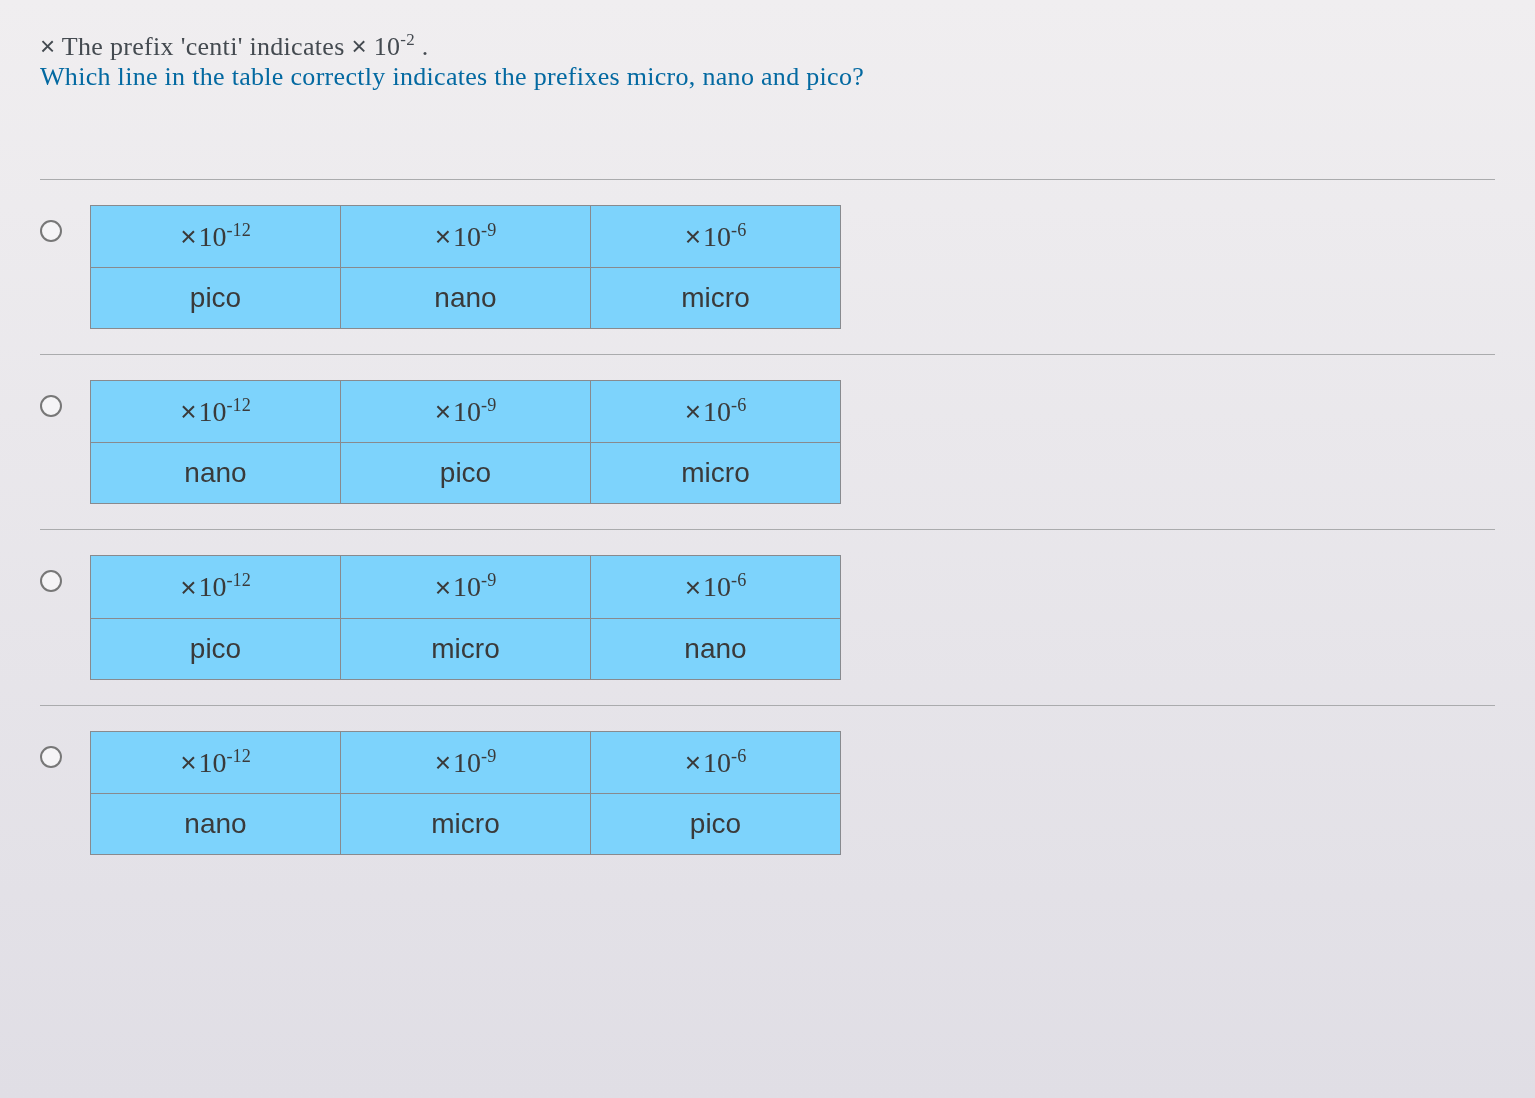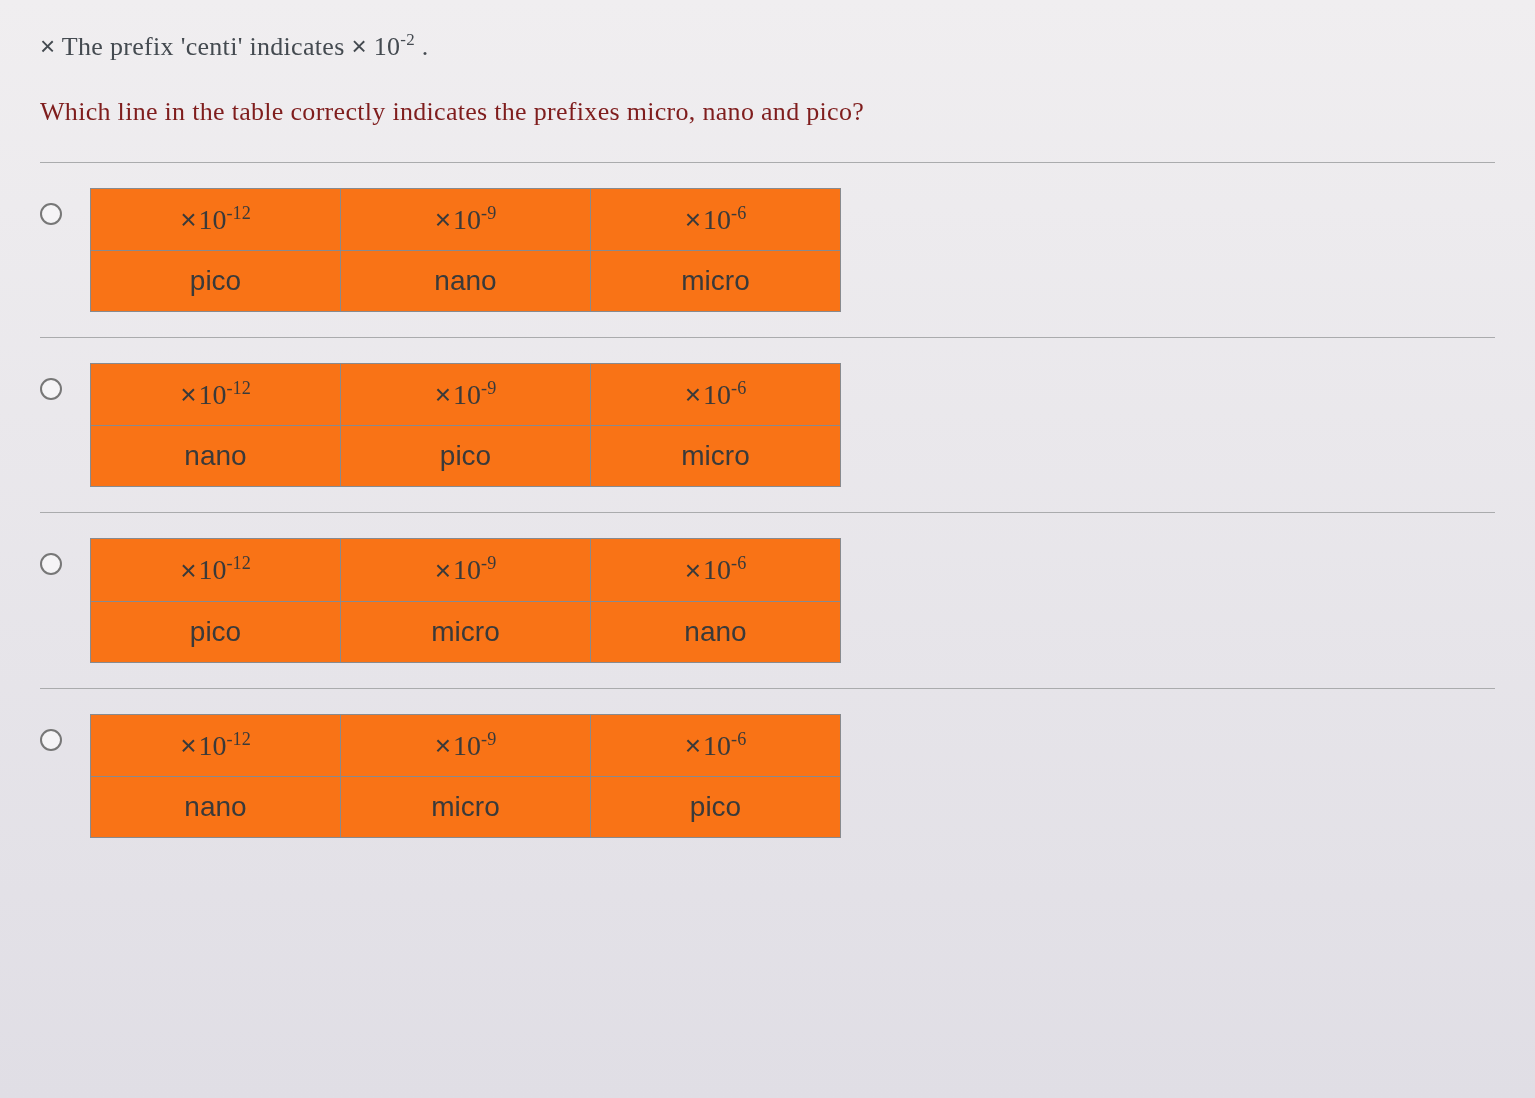--- a/index.html
+++ b/index.html
@@ -10,30 +10,29 @@
     body {
       background: linear-gradient(to bottom, #f0eef0, #e0dee5);
       font-family: Georgia, 'Times New Roman', serif;
       color: #333;
       padding: 30px 40px;
       min-height: 100vh;
     }
     .example-line {
       font-size: 26px;
       color: #444a50;
-      margin-bottom: 35px;
       letter-spacing: 0.3px;
     }
     .example-line .x-prefix {
       font-family: Arial, sans-serif;
     }
     .question-line {
       font-size: 26px;
-      color: #7f1d1d;
-      margin-bottom: 35px;
+      color: #0369a1;
+      margin-bottom: 87px;
       letter-spacing: 0.3px;
     }
     .options-container {
       display: flex;
       flex-direction: column;
     }
     .option-row {
       display: flex;
       align-items: flex-start;
       padding: 25px 0;
@@ -53,21 +52,21 @@
     }
     .option-table {
       border-collapse: collapse;
     }
     .option-table td {
       border: 1px solid #888a8e;
       text-align: center;
       padding: 14px 10px;
       width: 250px;
       font-size: 28px;
-      background: #f97316;
+      background: #7dd3fc;
       color: #3a3a3a;
     }
     .power-cell {
       font-family: 'Times New Roman', serif;
     }
     .times {
       font-family: Arial, sans-serif;
       margin-right: 2px;
     }
     .base {

